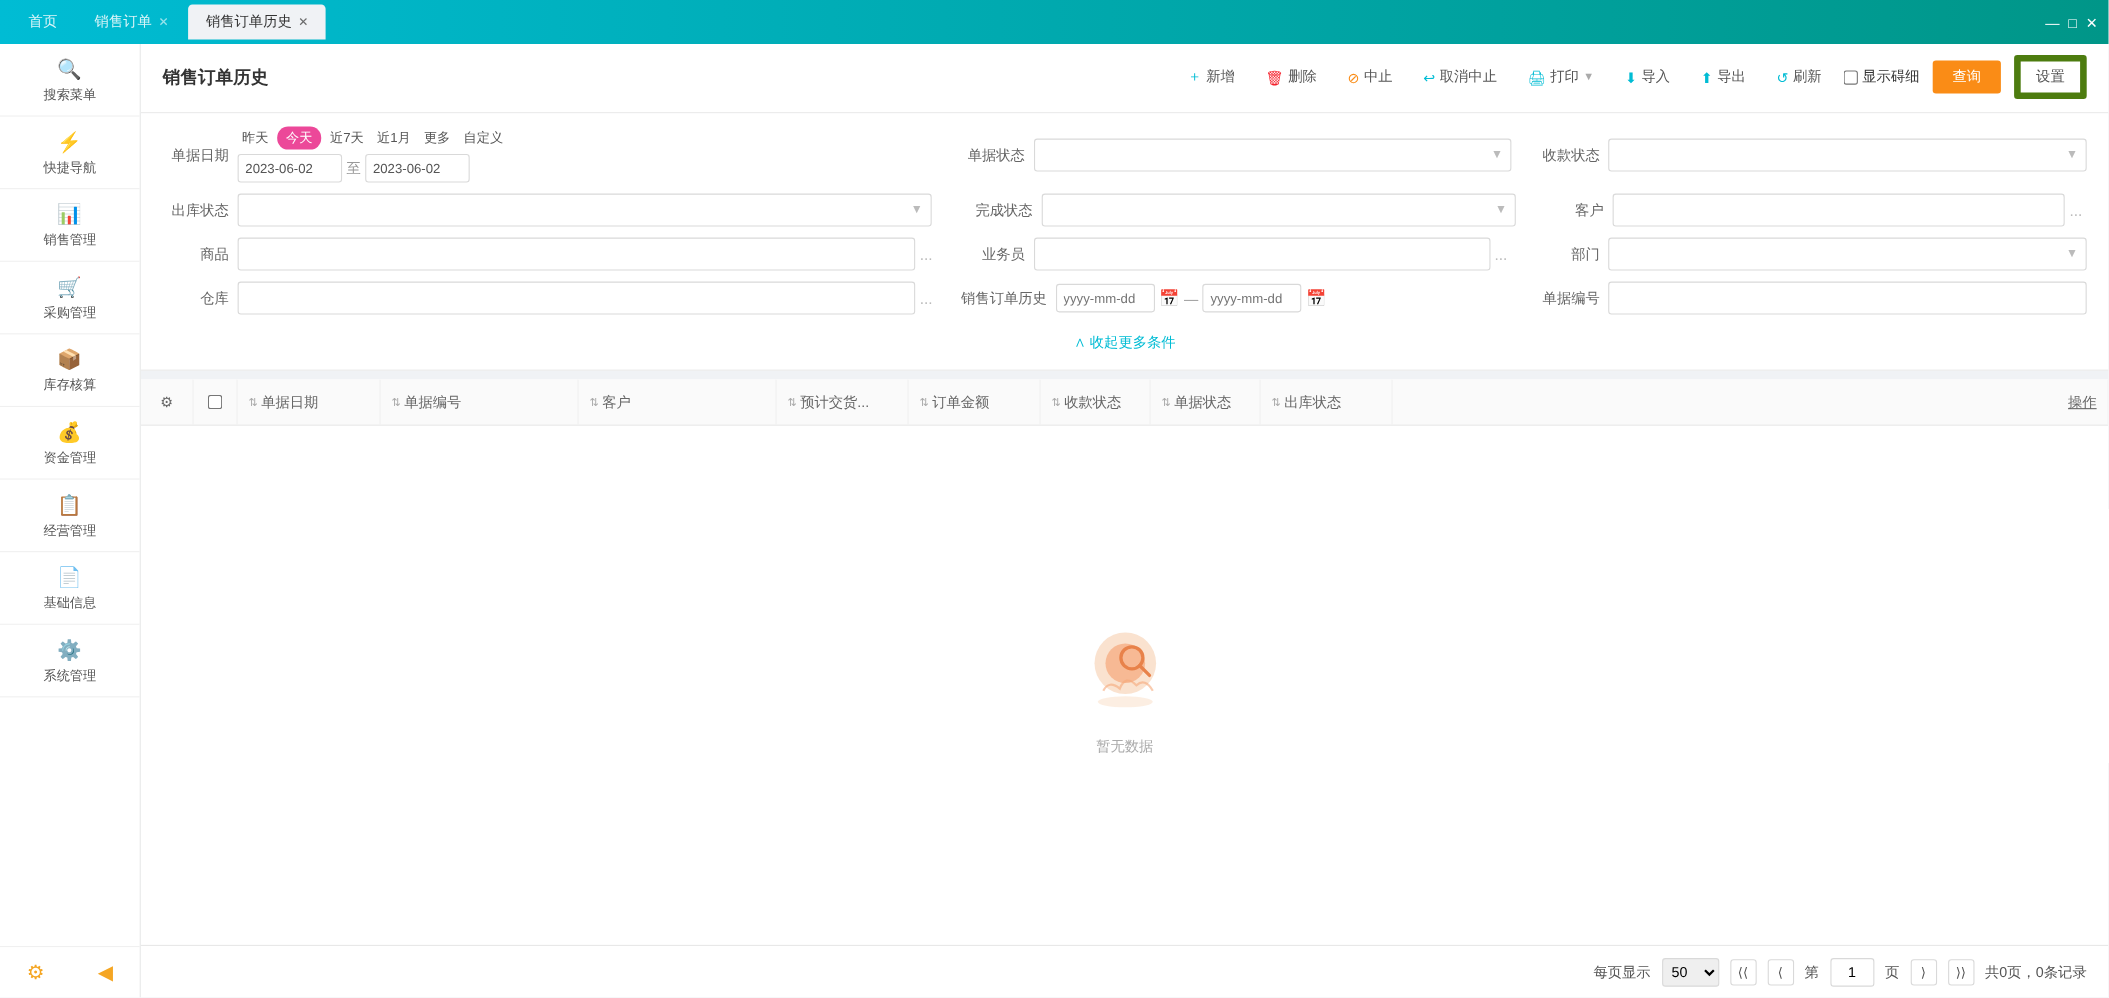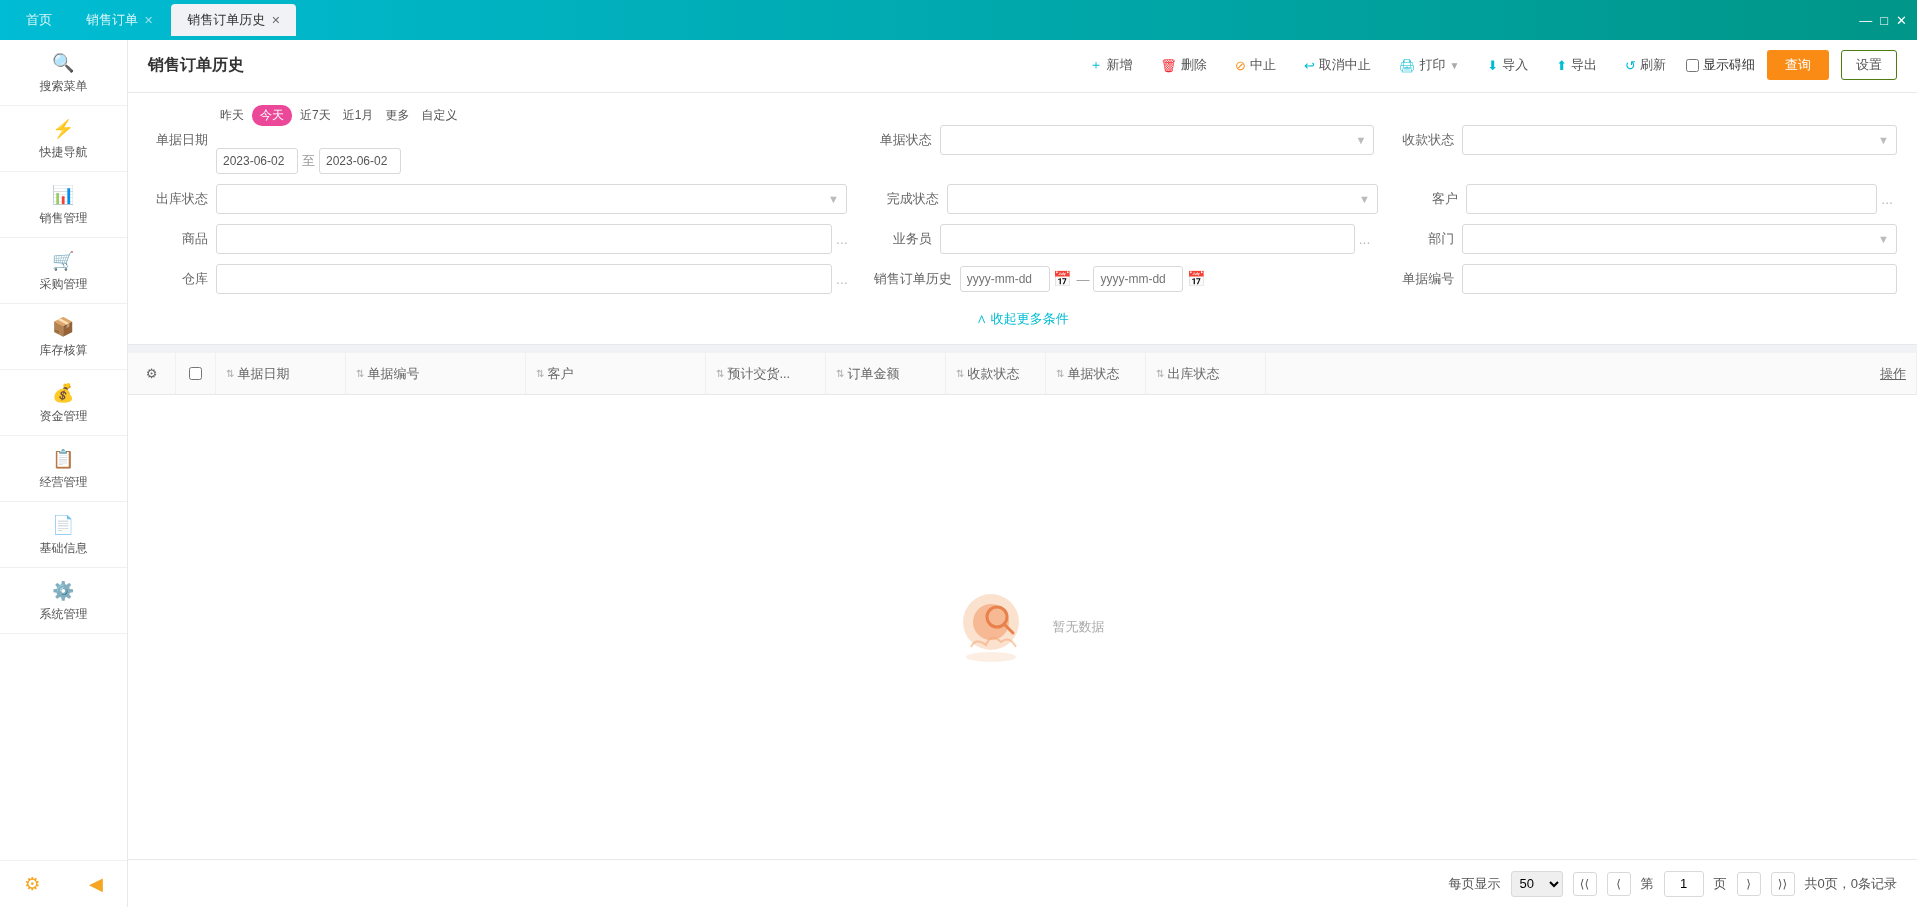--- a/index.html
+++ b/index.html
@@ -135,21 +135,21 @@
       color: white;
       border: none;
       padding: 6px 18px;
       border-radius: 3px;
       cursor: pointer;
       font-size: 13px;
     }
     .btn-setting {
       background: white;
       color: #555;
-      border: 1px solid #4d7c0f;
+      border: 6px solid #4d7c0f;
       padding: 5px 14px;
       border-radius: 3px;
       cursor: pointer;
       font-size: 13px;
     }
     .display-col-cb {
       display: flex;
       align-items: center;
       gap: 4px;
       font-size: 13px;
@@ -239,21 +239,21 @@
       align-items: center;
       gap: 4px;
       margin-top: 2px;
     }
     .date-range-input {
       height: 26px;
       border: 1px solid #d9d9d9;
       border-radius: 3px;
       padding: 0 6px;
       font-size: 12px;
-      width: 82px;
+      width: 95px;
       color: #555;
     }
     .more-conditions {
       text-align: center;
       padding: 6px 0 4px;
       color: #00bcd4;
       cursor: pointer;
       font-size: 13px;
     }
     .ellipsis-btn {
@@ -308,20 +308,21 @@
     .th.amount-col { width: 120px; }
     .th.payment-col { width: 100px; }
     .th.order-status-col { width: 100px; }
     .th.stock-col { width: 120px; }
     .th.action-col { flex: 1; justify-content: flex-end; text-decoration: underline; }
     .sort-icon { color: #aaa; font-size: 10px; }
 
     .empty-state {
       flex: 1;
       display: flex;
+      flex-direction: column;
       align-items: center;
       justify-content: center;
       gap: 12px;
       color: #aaa;
       font-size: 13px;
     }
     .empty-icon {
       width: 100px;
       height: 100px;
     }
@@ -485,21 +486,21 @@
           <button class="btn-setting">设置</button>
         </div>
       </div>
     </div>
 
     <div class="filter-area">
 
       <div class="filter-row">
         <div class="filter-item" style="flex: 1.4;">
           <span class="filter-label">单据日期</span>
-          <div style="display:flex; flex-direction:column; gap:20px; flex:1;">
+          <div style="display:flex; flex-direction:column; gap:2px; flex:1;">
             <div class="date-quick-btns">
               <span class="date-quick-btn">昨天</span>
               <span class="date-quick-btn active">今天</span>
               <span class="date-quick-btn">近7天</span>
               <span class="date-quick-btn">近1月</span>
               <span class="date-quick-btn">更多</span>
               <span class="date-quick-btn">自定义</span>
             </div>
             <div class="date-range-inputs">
               <input type="text" class="date-range-input" value="2023-06-02" style="">

